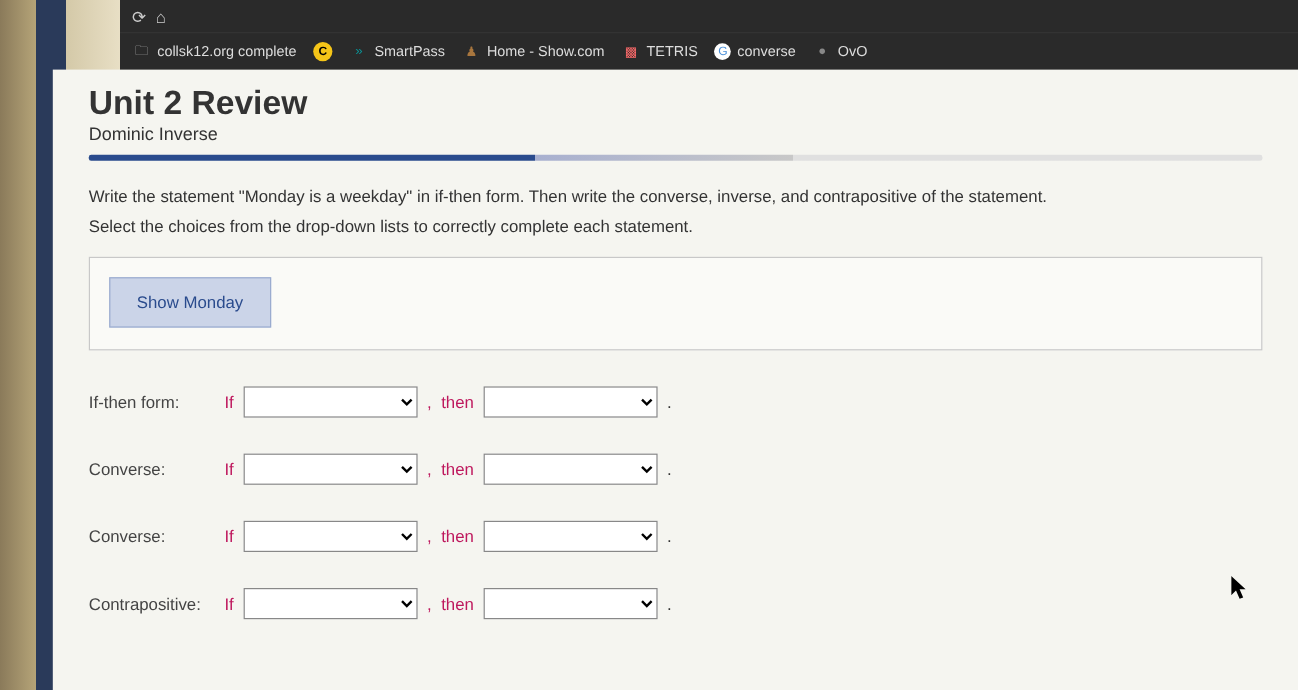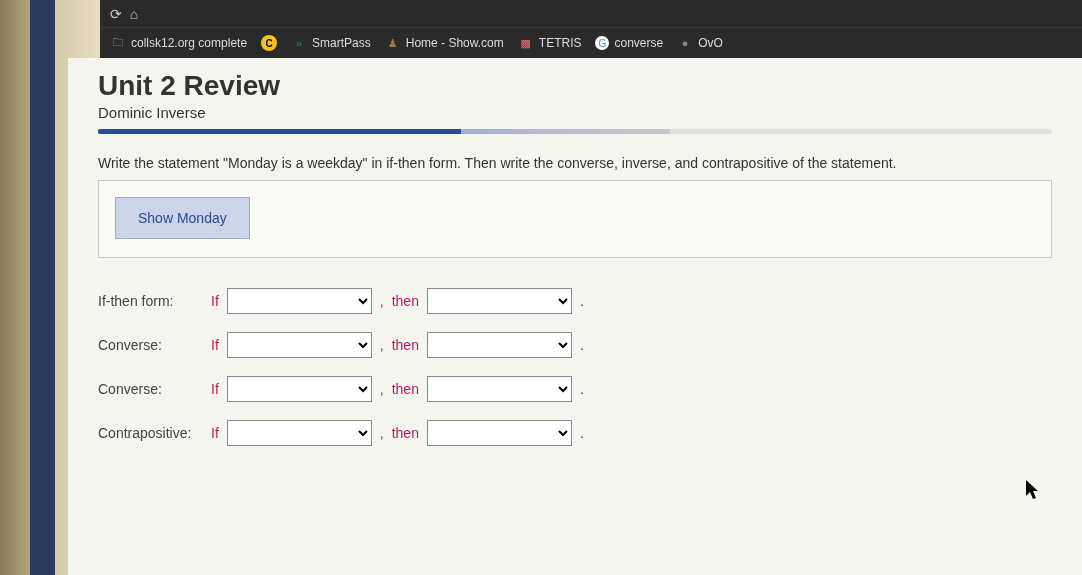--- a/index.html
+++ b/index.html
@@ -71,21 +71,21 @@
       top: 0;
       width: 100px;
       height: 575px;
       background: linear-gradient(to right, #8a7a5a 0%, #b5a478 30%, #2a3a5a 30%, #2a3a5a 55%, #d4c9a8 55%, #e8dfc5 100%);
       z-index: 0;
     }
     
     
     .content-wrapper {
       background: #f5f5f0;
-      margin-left: 68px;
+      margin-left: 44px;
       height: calc(575px - 58px);
       padding: 12px 30px 20px 30px;
       position: relative;
       overflow: hidden;
     }
     
     .page-title {
       font-size: 28px;
       font-weight: 600;
       color: #333;
@@ -128,21 +128,21 @@
       border: 1px solid #9aabcf;
       color: #2a4b8d;
       padding: 12px 22px;
       font-size: 14px;
       cursor: pointer;
     }
     
     .form-area {
       display: flex;
       flex-direction: column;
-      gap: 18px;
+      gap: 30px;
     }
     .form-row {
       display: flex;
       align-items: center;
       gap: 8px;
       font-size: 14px;
       color: #333;
     }
     .row-label {
       width: 105px;
@@ -210,20 +210,21 @@
     <span>OvO</span>
   </div>
 </div>
 
 <div class="content-wrapper">
   <h1 class="page-title">Unit 2 Review</h1>
   <div class="page-subtitle">Dominic Inverse</div>
   <div class="progress-bar"></div>
 
   <div class="instructions">Write the statement "Monday is a weekday" in if-then form. Then write the converse, inverse, and contrapositive of the statement.</div>
+  <div class="instructions2">Select the choices from the drop-down lists to correctly complete each statement.</div>
 
   <div class="hints-section">
     <button class="show-hints-btn">Show Monday</button>
   </div>
 
   <div class="form-area">
 
     <div class="form-row">
       <span class="row-label">If-then form:</span>
       <span class="if-label">If</span>

